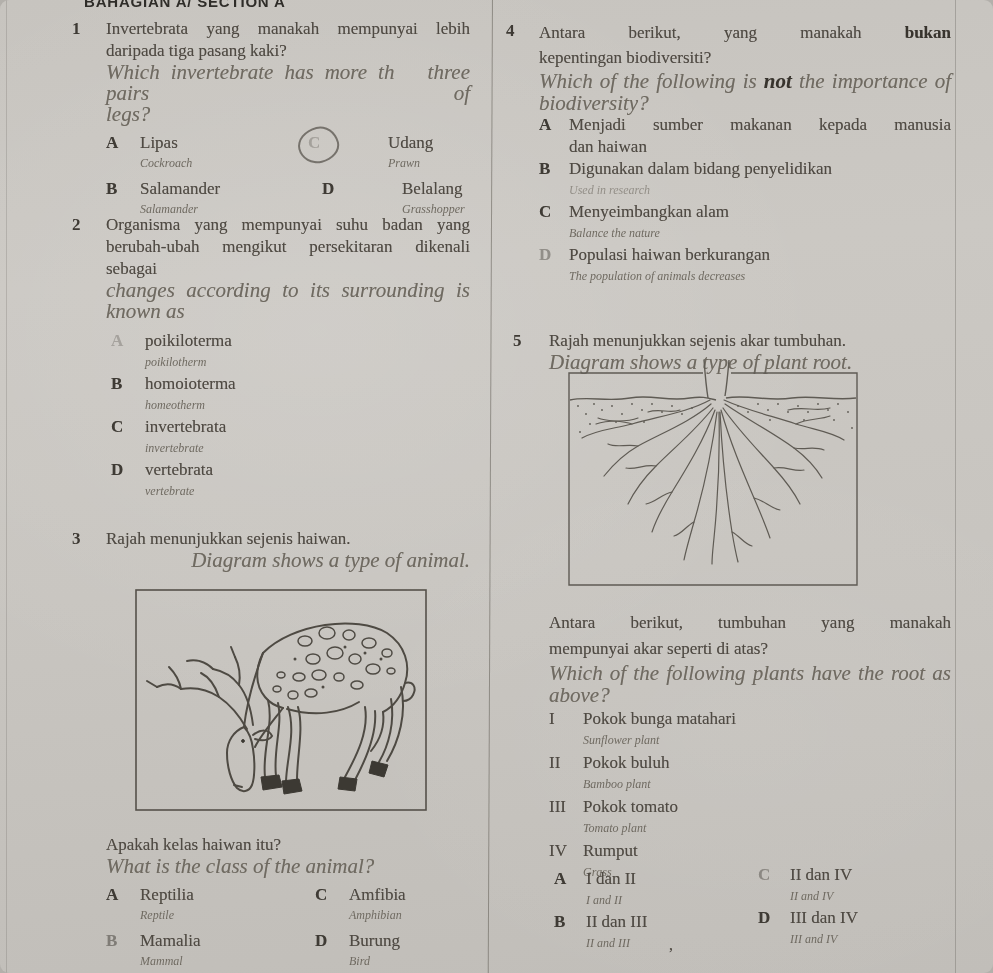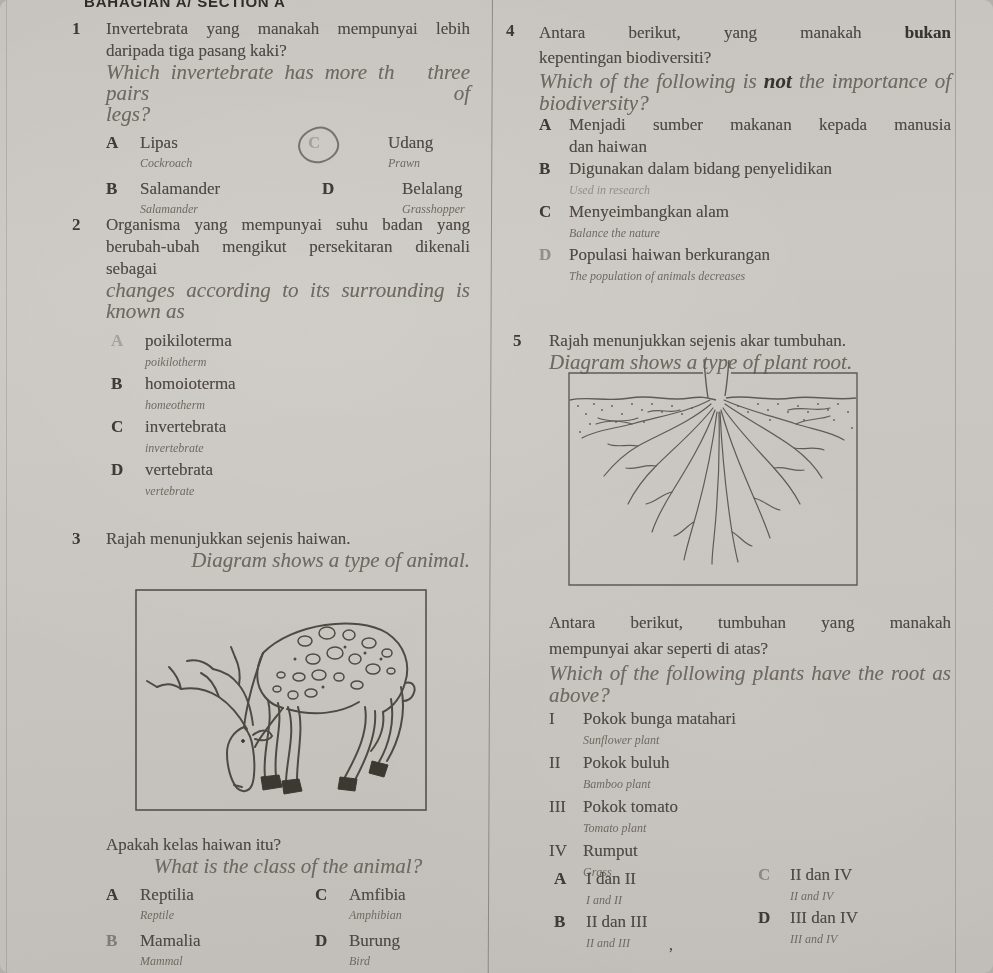--- a/index.html
+++ b/index.html
@@ -202,21 +202,21 @@
       <circle cx="246" cy="70" r="1.5"></circle>
         <circle cx="210" cy="58" r="1.5"></circle>
       <circle cx="188" cy="98" r="1.5"></circle>
         <circle cx="230" cy="64" r="1.5"></circle>
       <circle cx="160" cy="70" r="1.5"></circle>
     </g>
   </svg>
 
   <div class="qblock" style="left:106px;top:834px;width:364px">
     <div class="ms" style="text-align:left">Apakah kelas haiwan itu?</div>
-    <div class="en" style="text-align:center">What is the class of the animal?</div>
+    <div class="en" style="text-align:left">What is the class of the animal?</div>
     <div class="opts optrow g-q3">
       <div class="opt">
         <span class="letter">A</span>
         <span class="otxt">
             <span class="oms">Reptilia</span>
             <span class="oen">Reptile</span>
           </span>
       </div>
       <div class="opt">
         <span class="letter">C</span>

